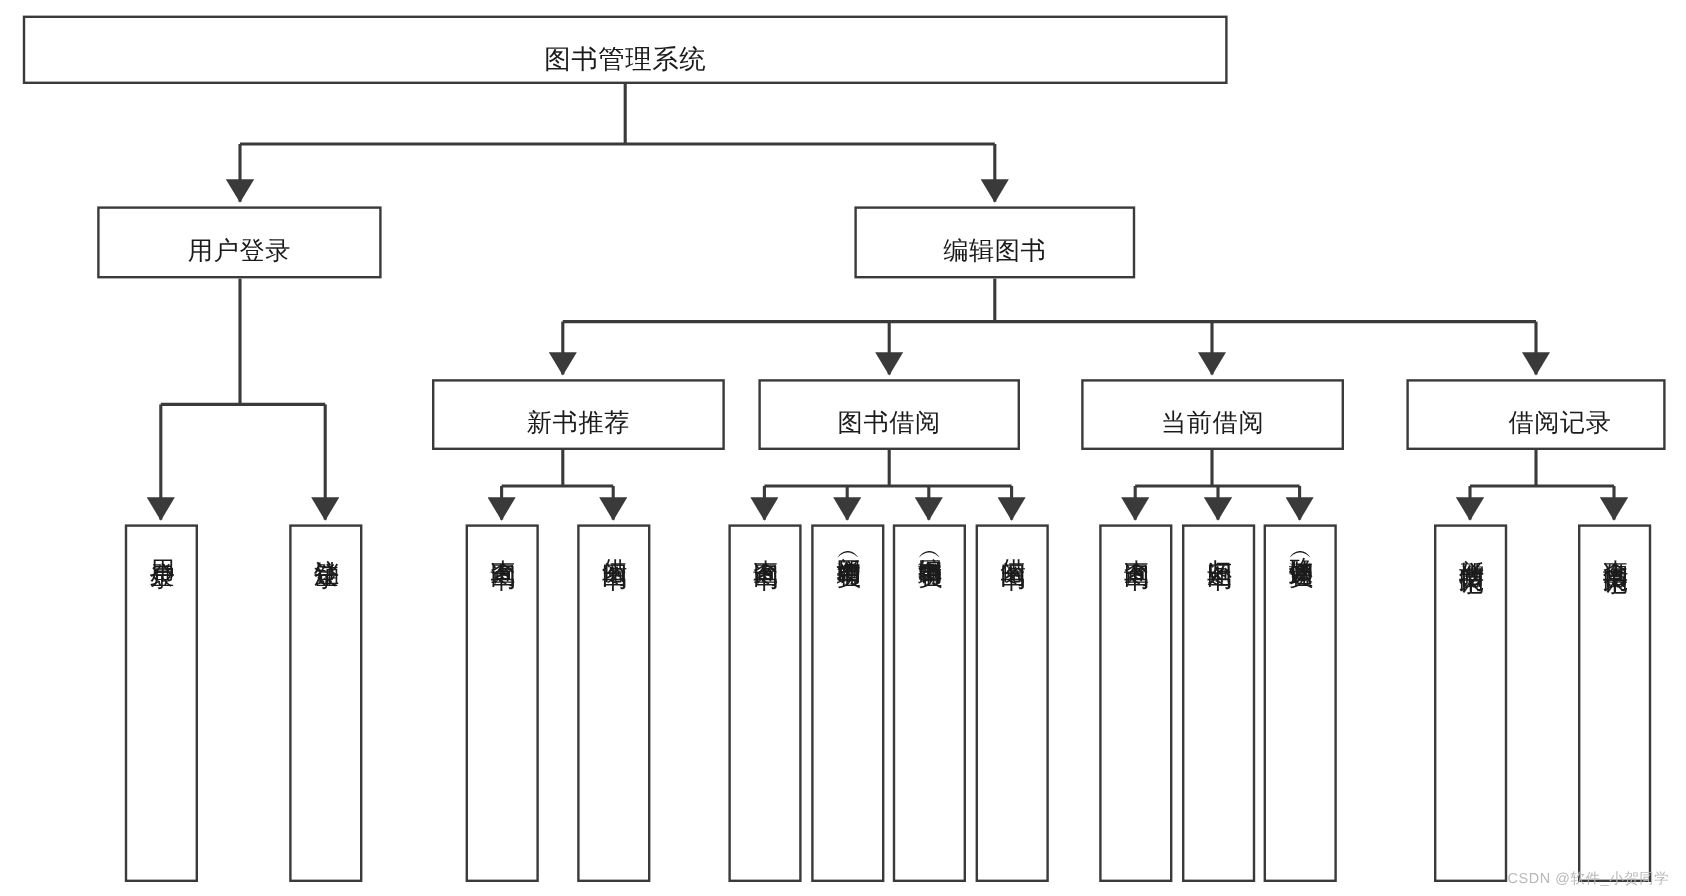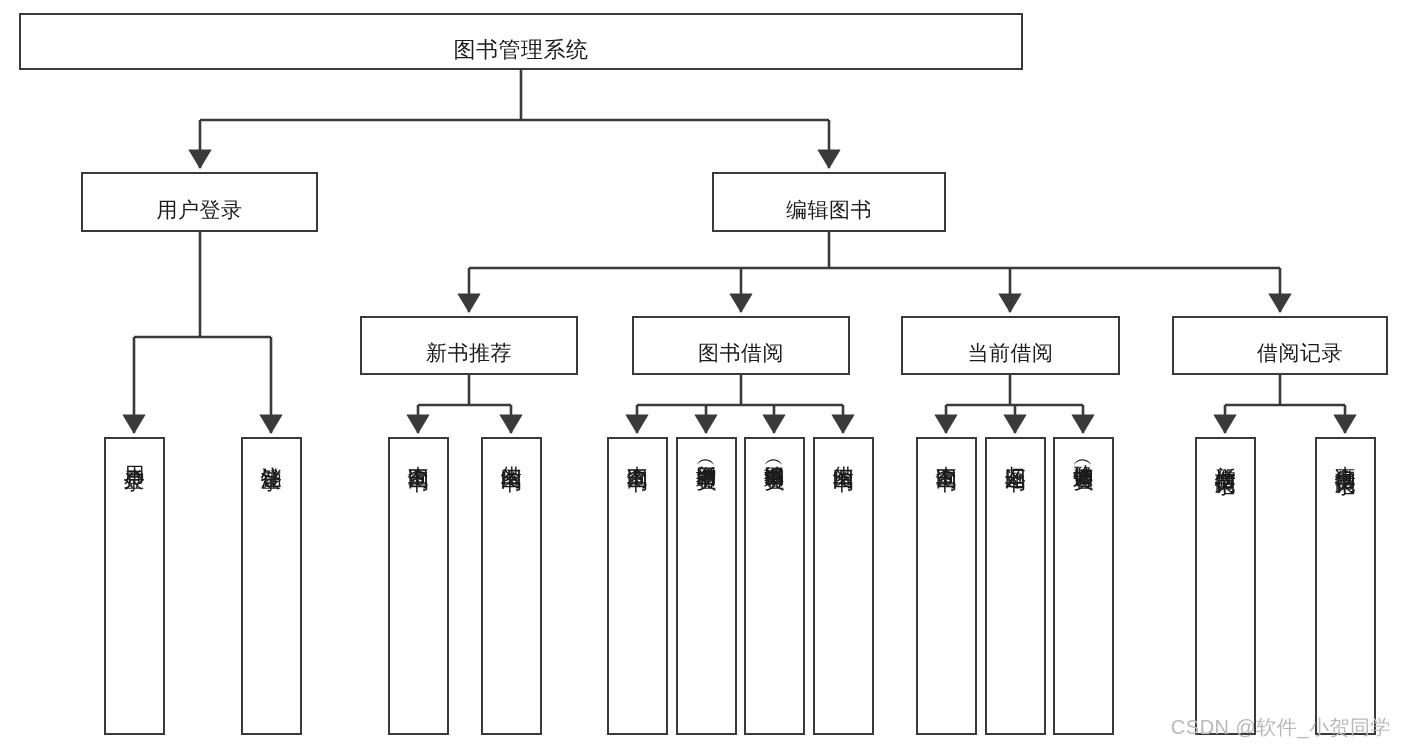--- a/index.html
+++ b/index.html
@@ -66,21 +66,21 @@
     white-space: nowrap;
   }
   .node.vert.tall-text .label {
     font-size: 20px;
     letter-spacing: 1px;
   }
   #watermark {
     position: absolute;
     right: 14px;
     bottom: 6px;
-    font-size: 20px;
+    font-size: 12px;
     color: #b9b9b9;
     letter-spacing: 0.5px;
     user-select: none;
     white-space: nowrap;
   }
 </style>
 </head>
 <body>
 
 <div id="diagram-root">
@@ -140,21 +140,21 @@
   </div>
 
   <div class="node horiz" style="left:81px; top:172px; width:237px; height:60px;">
     <span class="label">用户登录</span>
   </div>
 
   <div class="node horiz" style="left:712px; top:172px; width:234px; height:60px;">
     <span class="label">编辑图书</span>
   </div>
 
-  <div class="node horiz" style="left:360px; top:316px; width:218px; height:59px;">
+  <div class="node horiz" style="left:360px; top:316px; width:244px; height:59px;">
     <span class="label">新书推荐</span>
   </div>
 
   <div class="node horiz" style="left:901px; top:316px; width:219px; height:59px;">
     <span class="label">当前借阅</span>
   </div>
 
   <div class="node horiz" style="left:632px; top:316px; width:218px; height:59px;">
     <span class="label">图书借阅</span>
   </div>

